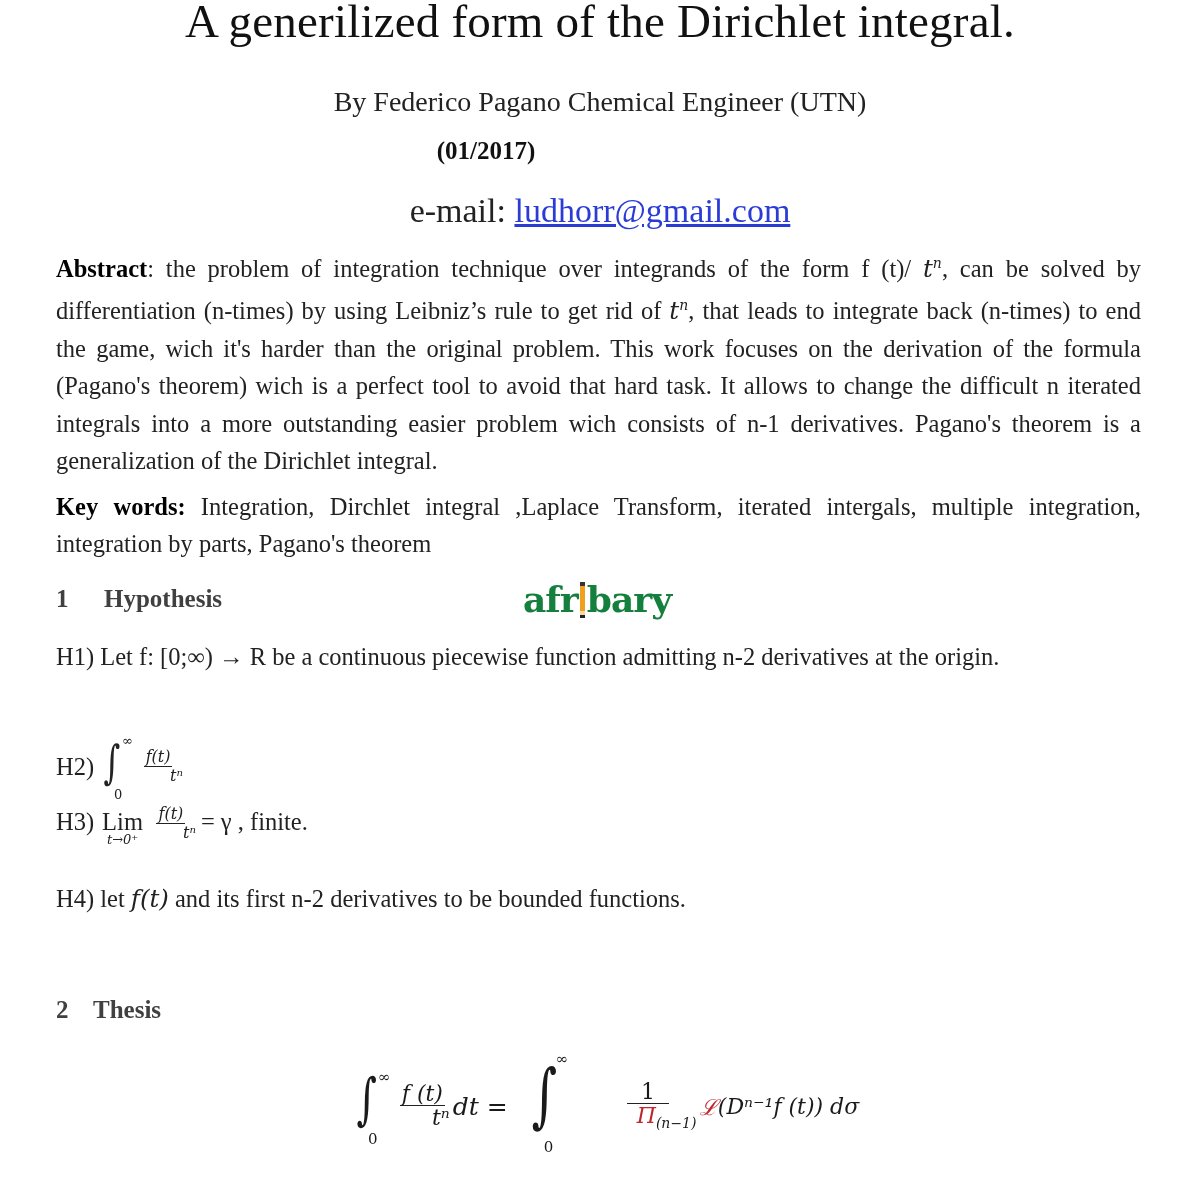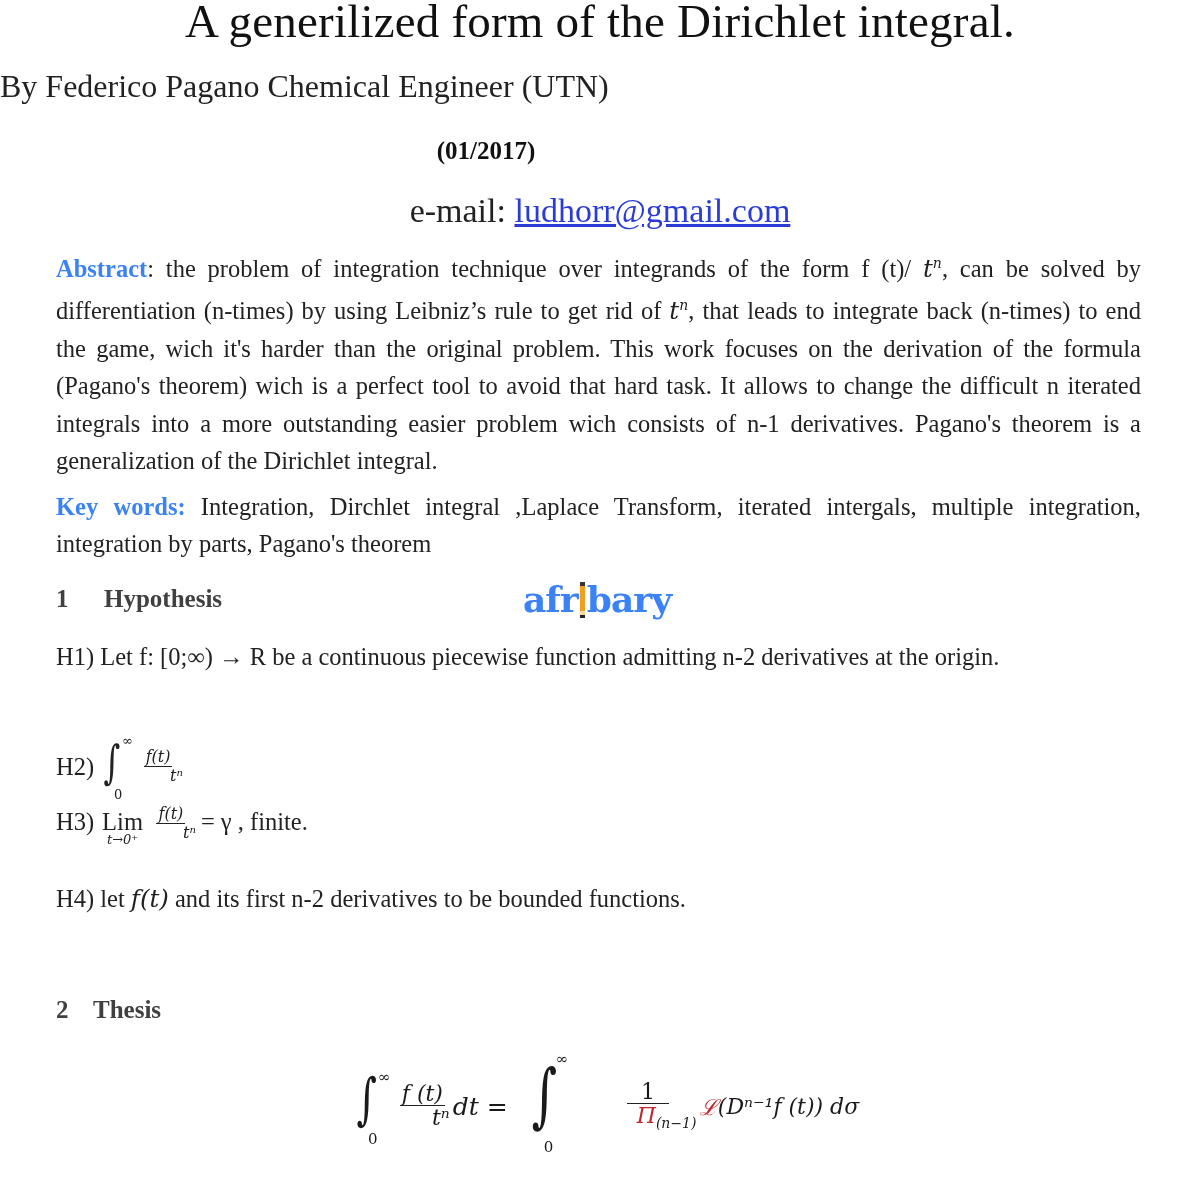--- a/index.html
+++ b/index.html
@@ -1,34 +1,34 @@
 <!DOCTYPE html>
 <html><head>
 <meta charset="utf-8">
 <style>
   html, body { margin:0; padding:0; background:#ffffff; }
   body { width:1200px; height:1200px; position:relative; overflow:hidden;
          font-family:"Liberation Serif", "DejaVu Serif", serif; color:#1a1a1a; }
   .abs { position:absolute; }
   .title { top:-6px; left:0; width:1200px; text-align:center; font-size:47px; color:#111; letter-spacing:0.2px; }
-  .author { top:68px; left:0; width:1200px; font-size:32px; color:#222; }
+  .author { top:86px; left:0; width:1200px; text-align:center; font-size:28px; color:#222; }
   .date { top:137px; left:0; width:972px; text-align:center; font-size:25px; font-weight:bold; color:#111; }
   .email-line { top:192px; left:0; width:1200px; text-align:center; font-size:34px; color:#222; }
   .email-line a { color:#2a3bd6; text-decoration:underline; }
   .para { left:56px; width:1085px; font-size:24.5px; line-height:37.3px; color:#222; text-align:justify; }
   .abstract { top:245px; }
   .keywords { top:488px; }
-  .b { font-weight:bold; color:#3b82f6; }
+  .b { font-weight:bold; color:#000000; }
   .i { }
   .sec { font-size:25px; font-weight:bold; color:#404040; }
   .sec .num { display:inline-block; width:48px; }
   .sec1 { top:585px; left:56px; }
   .sec2 { top:996px; left:56px; }
   .sec2 .num { width:37px; }
-  .logo { top:578px; left:523px; font-family:"DejaVu Serif", serif; font-weight:bold; font-size:36px; color:#3b82f6; letter-spacing:-1px; }
+  .logo { top:578px; left:523px; font-family:"DejaVu Serif", serif; font-weight:bold; font-size:36px; color:#15803d; letter-spacing:-1px; }
   .pencil { display:inline-block; width:5px; height:36px; margin:0 2px -6px 2px;
             background:linear-gradient(#333 0 10%, #f0a020 10% 80%, #f5d7a0 80% 92%, #222 92%); }
   .h1 { top:638px; }
   .line { font-size:24.5px; color:#222; }
   .math { font-family:"DejaVu Serif", serif; font-style:italic; }
   .frac { display:inline-flex; flex-direction:column; align-items:center; vertical-align:middle; margin:0 3px; }
   .frac .num2 { border-bottom:1.5px solid #222; padding:0 2px; line-height:1.05; }
   .frac .den { line-height:1.1;margin-left:37px; }
   .intg { display:inline-block; position:relative; font-size:46px; vertical-align:middle; font-family:"DejaVu Serif", serif; font-weight:normal; transform:scaleX(0.7); }
   .lim-sup { position:absolute; font-size:13px; font-family:"DejaVu Serif", serif; }

